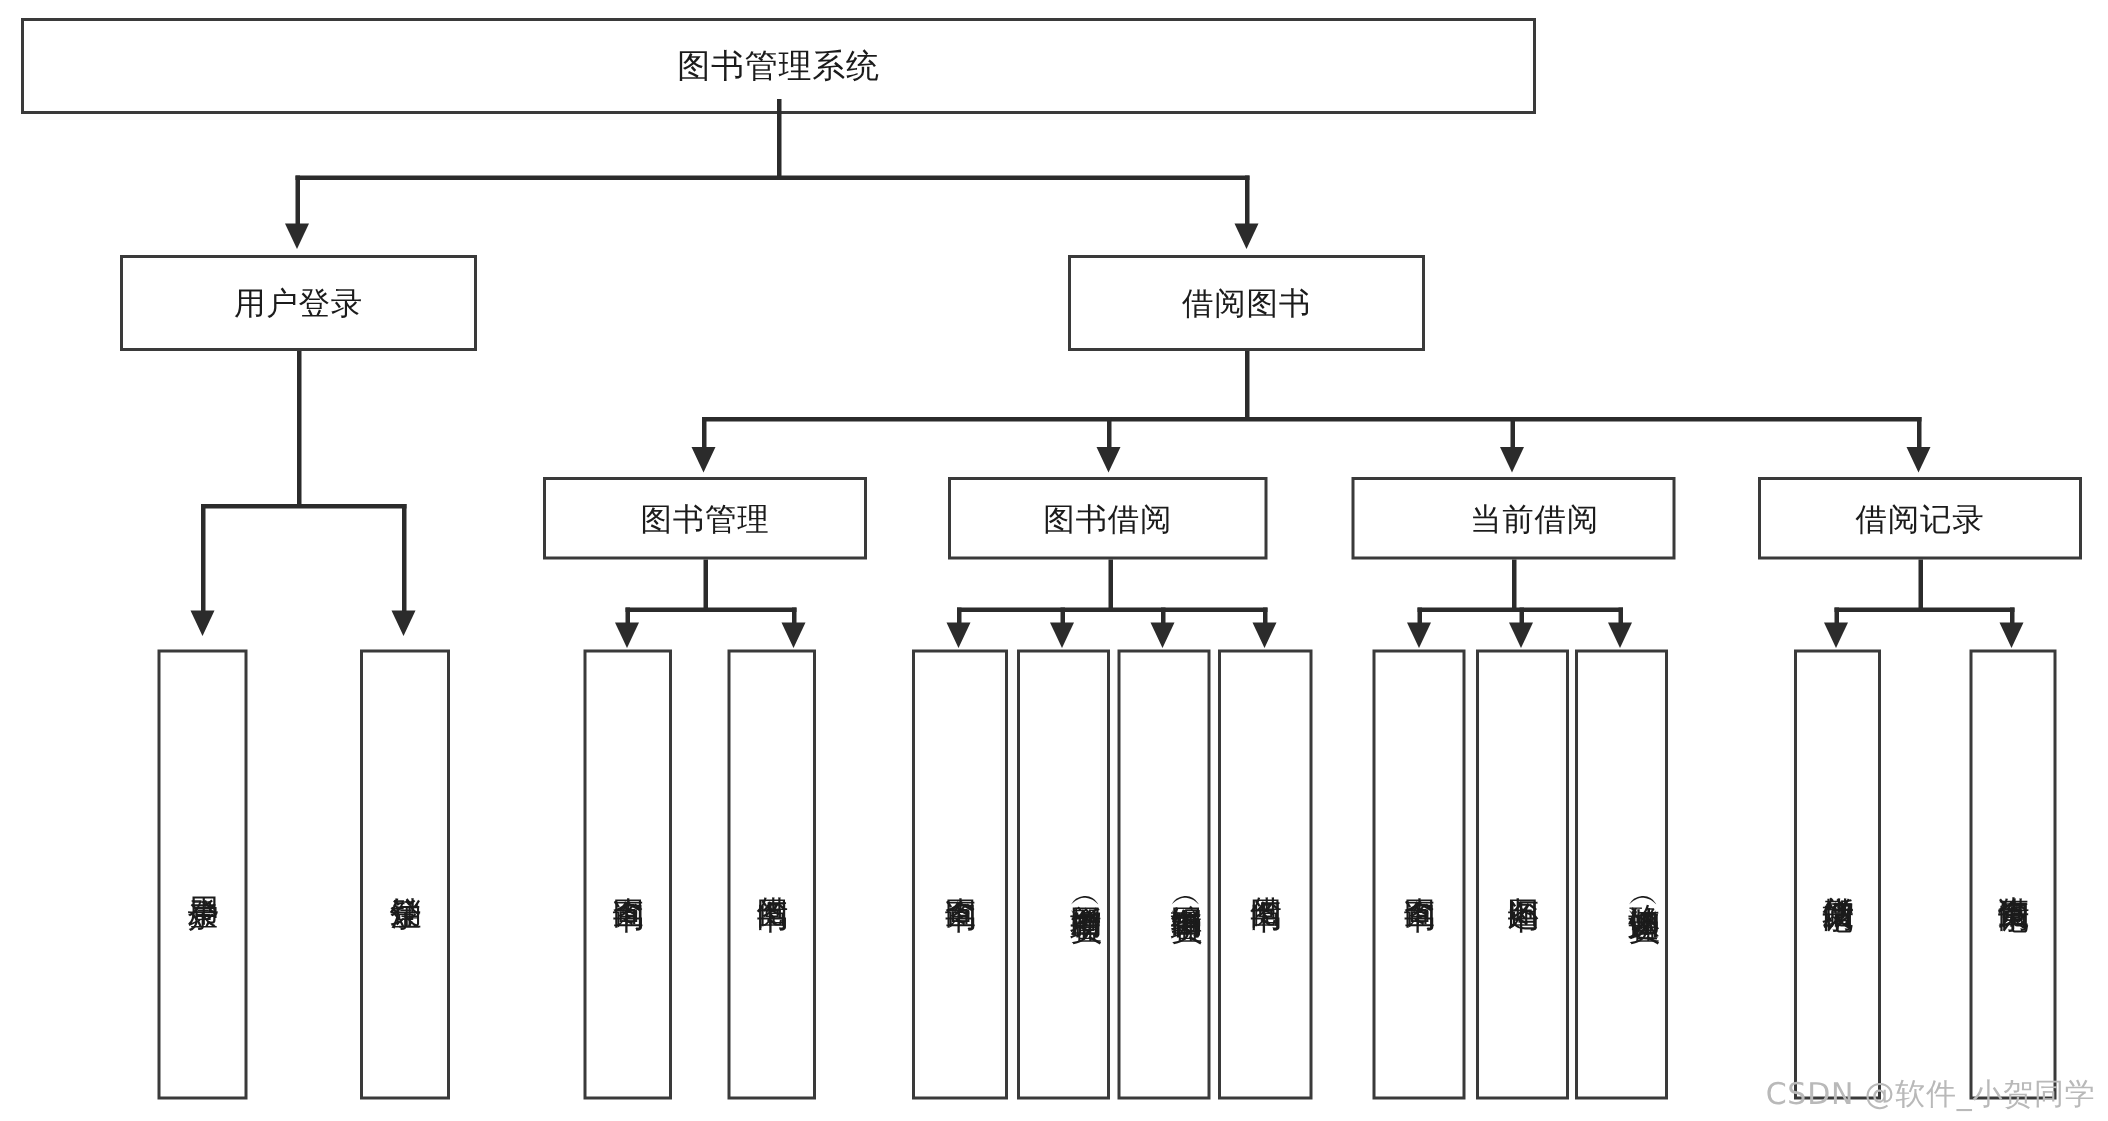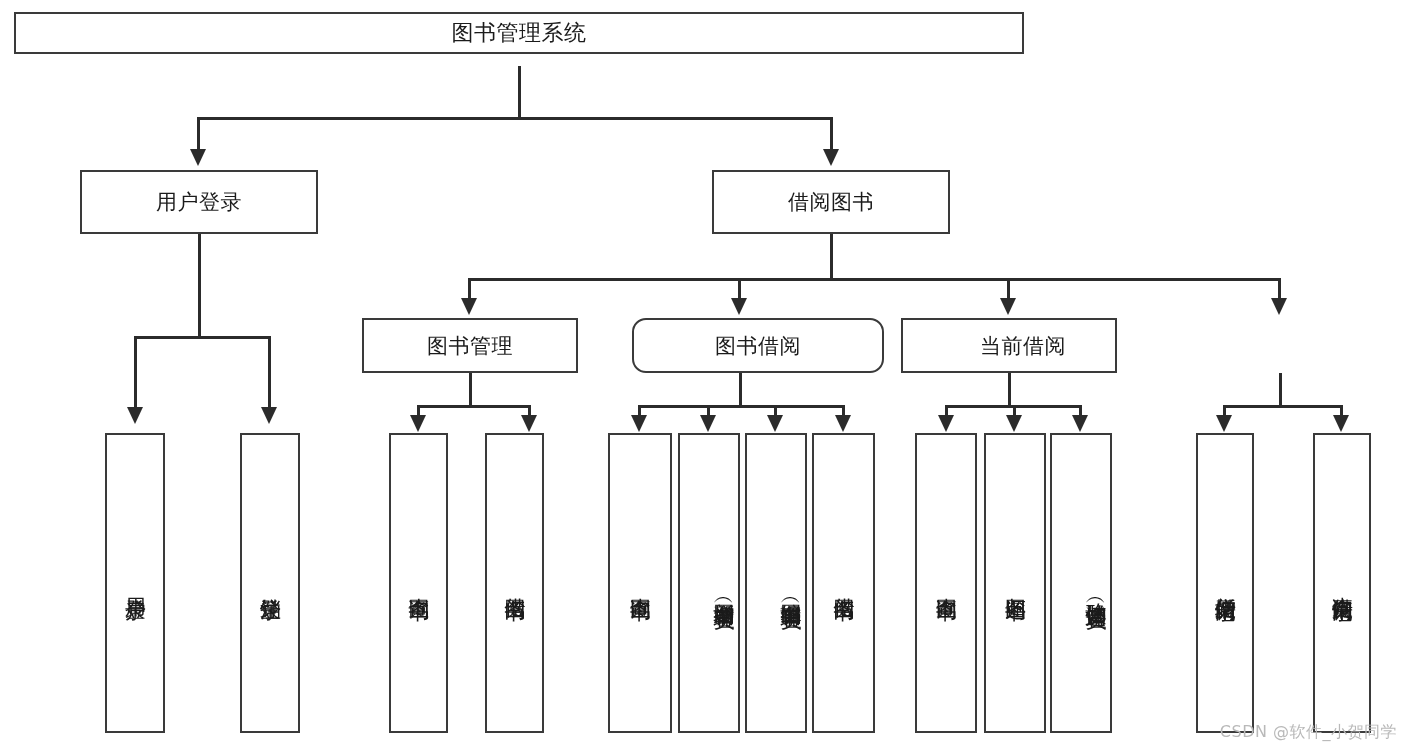--- a/index.html
+++ b/index.html
@@ -60,32 +60,32 @@
     width: 0;
     height: 0;
     border-left: 8px solid transparent;
     border-right: 8px solid transparent;
     border-top: 17px solid #2b2b2b;
   }
   #watermark {
     position: absolute;
     right: 8px;
     bottom: 4px;
-    font-size: 16px;
+    font-size: 20px;
     color: #b9b9b9;
     white-space: nowrap;
     letter-spacing: 0.5px;
   }
 </style>
 </head>
 <body>
 
 <div id="canvas">
 
-  <div class="node node-h" id="root-node" style="left:14px; top:12px; width:1010px; height:42px;">图书管理系统</div>
+  <div class="node node-h" id="root-node" style="left:14px; top:12px; width:1010px; height:64px;">图书管理系统</div>
 
   <div class="edge edge-v" style="left:518px; top:66px; width:3px; height:52px;"></div>
 
   <div class="edge edge-h" style="left:197px; top:117px; width:636px; height:3px;"></div>
 
   <div class="edge edge-v" style="left:197px; top:117px; width:3px; height:33px;"></div>
   <div class="arrow" style="left:190px; top:149px;"></div>
 
   <div class="edge edge-v" style="left:830px; top:117px; width:3px; height:33px;"></div>
   <div class="arrow" style="left:823px; top:149px;"></div>
@@ -113,22 +113,23 @@
   <div class="edge edge-v" style="left:738px; top:278px; width:3px; height:21px;"></div>
   <div class="arrow" style="left:731px; top:298px;"></div>
 
   <div class="edge edge-v" style="left:1007px; top:278px; width:3px; height:21px;"></div>
   <div class="arrow" style="left:1000px; top:298px;"></div>
 
   <div class="edge edge-v" style="left:1278px; top:278px; width:3px; height:21px;"></div>
   <div class="arrow" style="left:1271px; top:298px;"></div>
 
   <div class="node node-h" style="left:362px; top:318px; width:216px; height:55px;">图书管理</div>
-  <div class="node node-h" style="left:632px; top:318px; width:252px; height:55px;border-radius:14px;">图书借阅</div>
+  <div class="node node-h" style="left:632px; top:318px; width:213px; height:55px;">图书借阅</div>
   <div class="node node-h" style="left:901px; top:318px; width:216px; height:55px;padding-left:28px;">当前借阅</div>
+  <div class="node node-h" style="left:1172px; top:318px; width:216px; height:55px;">借阅记录</div>
 
   <div class="edge edge-v" style="left:469px; top:373px; width:3px; height:33px;"></div>
   <div class="edge edge-h" style="left:417px; top:405px; width:114px; height:3px;"></div>
   <div class="edge edge-v" style="left:417px; top:405px; width:3px; height:11px;"></div>
   <div class="arrow" style="left:410px; top:415px;"></div>
   <div class="edge edge-v" style="left:528px; top:405px; width:3px; height:11px;"></div>
   <div class="arrow" style="left:521px; top:415px;"></div>
 
   <div class="node node-v vcenter" style="left:389px; top:433px; width:59px; height:300px;">查询图书</div>
   <div class="node node-v vcenter" style="left:485px; top:433px; width:59px; height:300px;">借阅图书</div>

